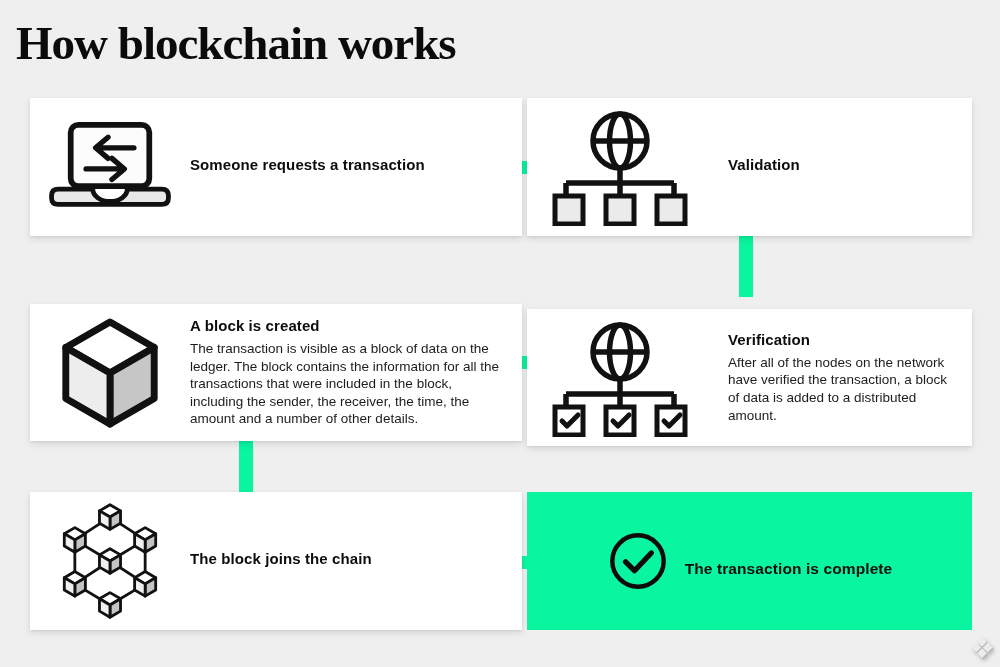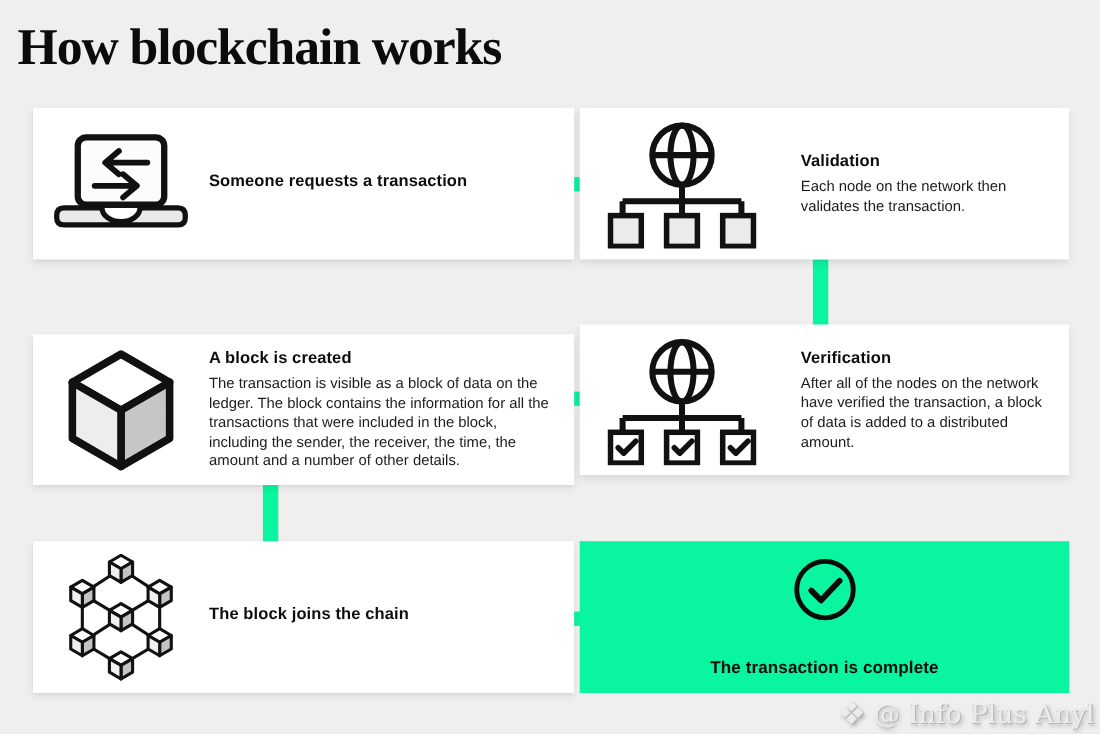--- a/index.html
+++ b/index.html
@@ -24,24 +24,24 @@
   .card {
     position:absolute; z-index:2; background:#ffffff;
     box-shadow:0 3px 7px rgba(0,0,0,0.10), 0 1px 2px rgba(0,0,0,0.07);
     display:flex; align-items:center; height:138px;
   }
   .card.col-left  { left:30px;  width:492px; }
   .card.col-right { left:527px; width:445px;gap:16px; }
   #card-request      { top:98px;  }
   #card-validation   { top:98px;  }
   #card-block        { top:281px; height:137px;margin-top:23px; }
-  #card-verification { top:295px; height:137px; }
+  #card-verification { top:309px; height:137px; }
   #card-chain        { top:492px; }
   #card-complete     { top:492px; background:var(--accent); box-shadow:none;
-                       flex-direction:column; justify-content:center; align-items:center; }
+                       flex-direction:row; justify-content:center; align-items:center; }
   .icon-box { flex:0 0 160px; display:flex; justify-content:center; align-items:center; }
   .col-right .icon-box { flex:0 0 185px; }
   .text-box { flex:1 1 auto; padding-right:16px; }
   .card-title {
     margin:0 0 6px 0; font-size:15px; font-weight:700; color:#0d0d0d; letter-spacing:0.1px;
   }
   .card-body {
     margin:0; font-size:13.5px; line-height:17.6px; color:#1c1c1c;
   }
   #card-complete .card-title { margin:16px 0 0 0; font-size:15.5px; }
@@ -90,21 +90,20 @@
         <ellipse cx="68" cy="33" rx="10.5" ry="27" fill="none" stroke="#111" stroke-width="5.5"></ellipse>
         <line x1="42" y1="33" x2="94" y2="33" stroke="#111" stroke-width="5.5"></line>
         <path d="M68,60 V75 M14,75 H122 M14,75 V88 M68,75 V88 M122,75 V88" fill="none" stroke="#111" stroke-width="5.5"></path>
         <rect x="3" y="88" width="28" height="28" fill="#ebebeb" stroke="#111" stroke-width="5"></rect>
         <rect x="54" y="88" width="28" height="28" fill="#ebebeb" stroke="#111" stroke-width="5"></rect>
         <rect x="105" y="88" width="28" height="28" fill="#ebebeb" stroke="#111" stroke-width="5"></rect>
       </svg>
     </div>
     <div class="text-box">
       <h3 class="card-title">Validation</h3>
-      <p class="card-body">Each node on the network then validates the transaction.</p>
     </div>
   </section>
 
   <section class="card col-left" id="card-block">
     <div class="icon-box">
       <svg width="104" height="112" viewBox="0 0 104 114" aria-hidden="true">
         <g stroke="#111" stroke-width="7" stroke-linejoin="round">
           <polygon points="52,5 97,31 52,57 7,31" fill="#ffffff"></polygon>
           <polygon points="97,31 97,83 52,109 52,57" fill="#c6c6c6"></polygon>
           <polygon points="7,31 52,57 52,109 7,83" fill="#ededed"></polygon>
@@ -181,16 +180,15 @@
       <svg width="62" height="62" viewBox="0 0 70 70" aria-hidden="true">
         <circle cx="35" cy="35" r="29" fill="none" stroke="#0b0b0b" stroke-width="5"></circle>
         <path d="M21,36 L31,46 L50,26" fill="none" stroke="#0b0b0b" stroke-width="6" stroke-linecap="round" stroke-linejoin="round"></path>
       </svg>
     </div>
     <h3 class="card-title">The transaction is complete</h3>
   </section>
 
   <div class="watermark">
     <span class="wm-icon">❖</span>
-    <span>@ Info Plus Anyl</span>
   </div>
 
 </div>
 
 </body></html>

